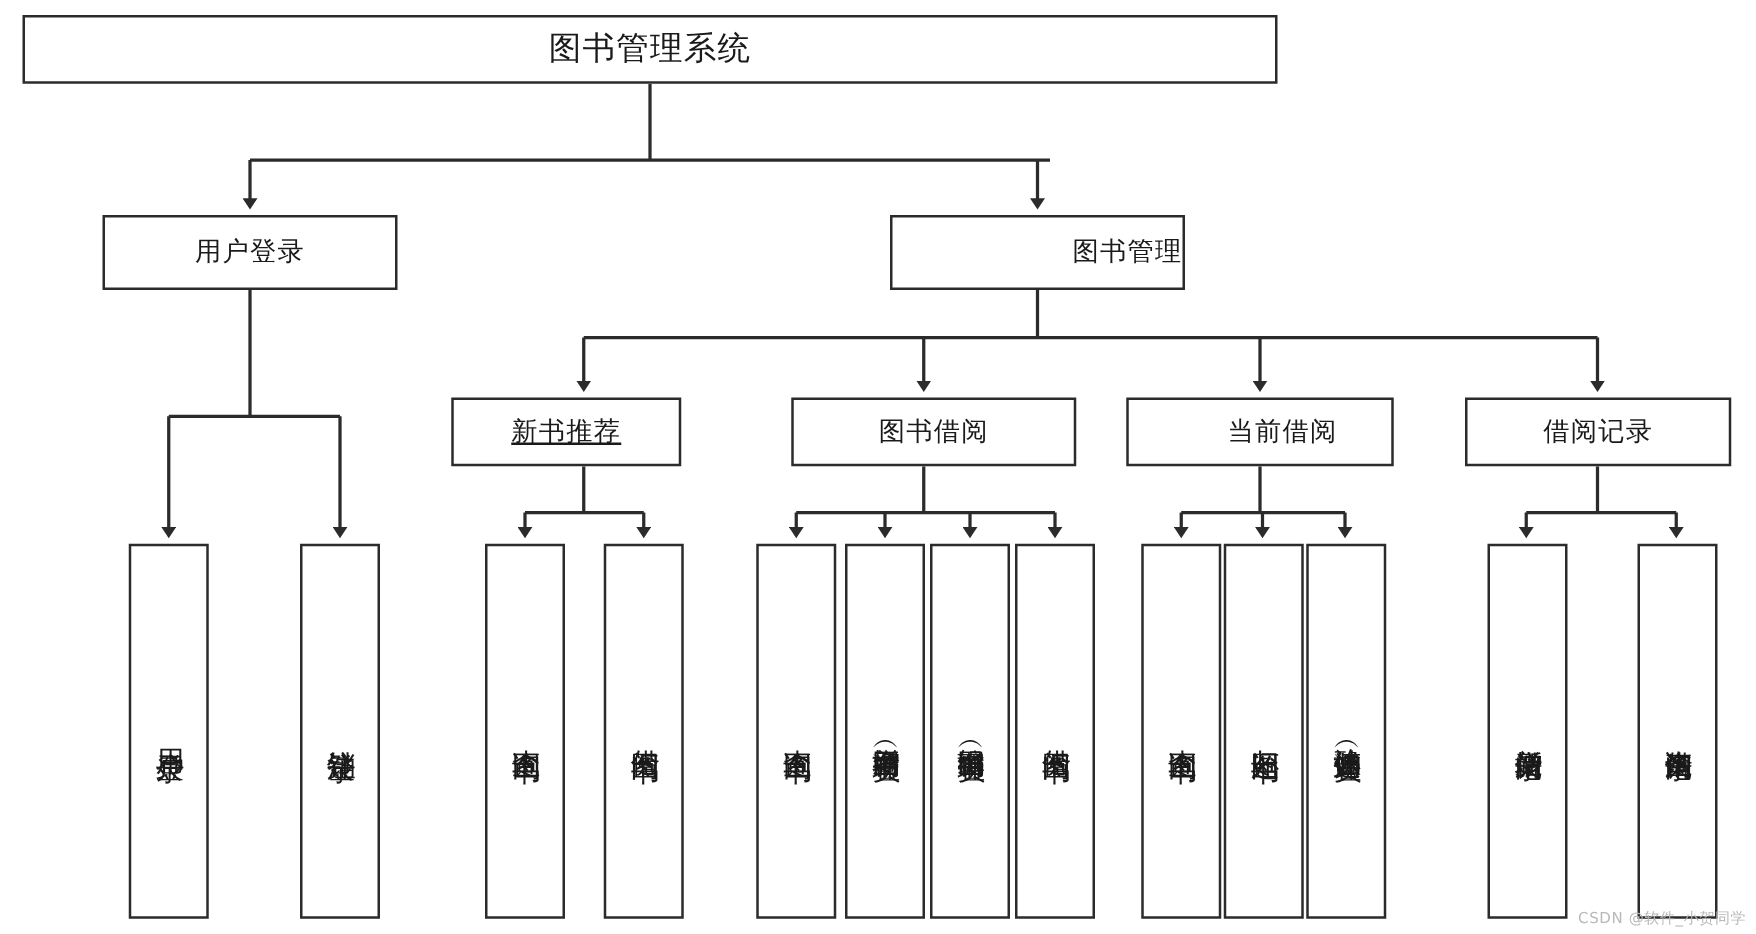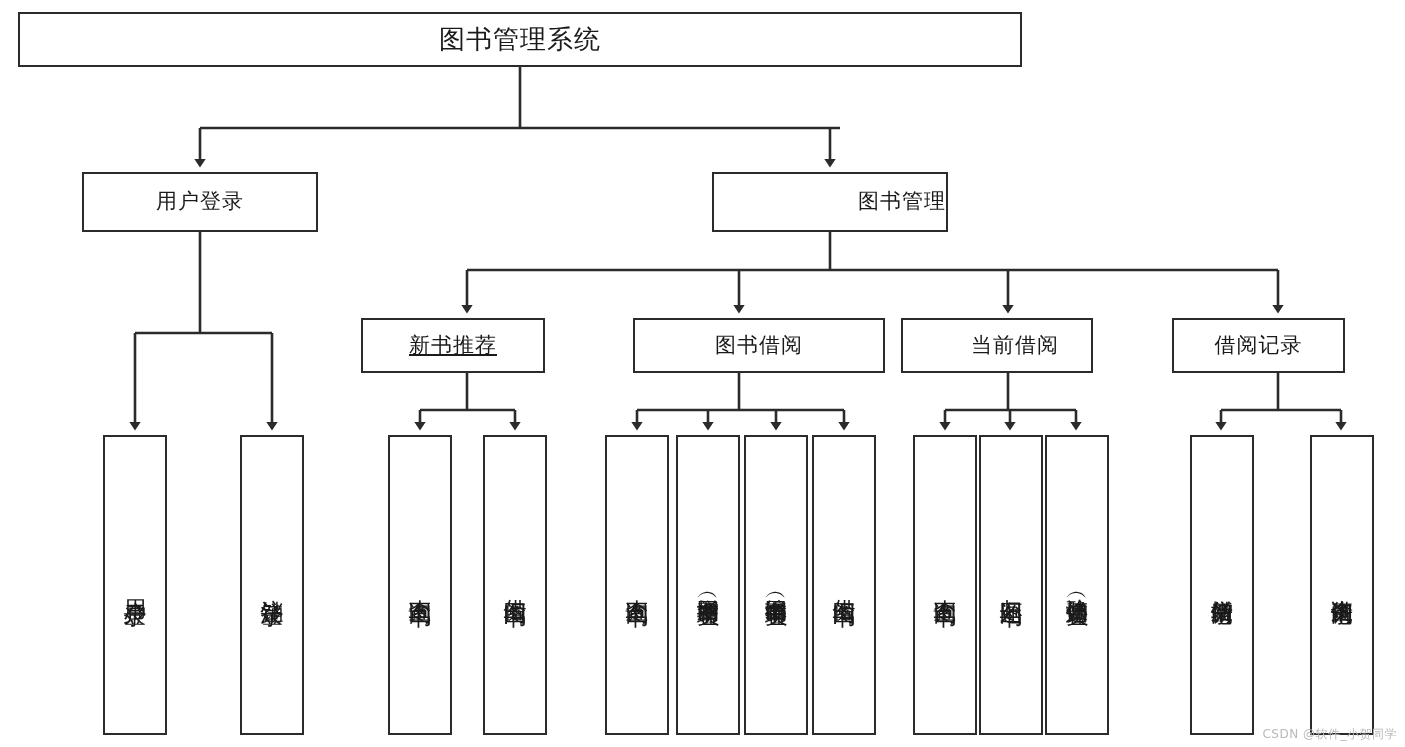--- a/index.html
+++ b/index.html
@@ -138,27 +138,27 @@
   <div class="node horiz" style="left:82px; top:172px; width:236px; height:60px;">
     <span class="label">用户登录</span>
   </div>
   <div class="node horiz" style="left:712px; top:172px; width:236px; height:60px;justify-content:flex-end;">
     <span class="label">图书管理</span>
   </div>
 
   <div class="node horiz" style="left:361px; top:318px; width:184px; height:55px;text-decoration:underline;">
     <span class="label">新书推荐</span>
   </div>
-  <div class="node horiz" style="left:633px; top:318px; width:252px; height:55px;">
+  <div class="node horiz" style="left:633px; top:318px; width:228px; height:55px;">
     <span class="label">图书借阅</span>
   </div>
-  <div class="node horiz" style="left:901px; top:318px; width:192px; height:55px;padding-left:36px;">
+  <div class="node horiz" style="left:901px; top:318px; width:214px; height:55px;padding-left:36px;">
     <span class="label">当前借阅</span>
   </div>
-  <div class="node horiz" style="left:1172px; top:318px; width:173px; height:55px;">
+  <div class="node horiz" style="left:1172px; top:318px; width:213px; height:55px;">
     <span class="label">借阅记录</span>
   </div>
 
   <div class="node vert" style="left:103px; top:435px; width:64px; height:300px;">
     <span class="label">用户登录</span>
   </div>
   <div class="node vert" style="left:240px; top:435px; width:64px; height:300px;">
     <span class="label">注销登录</span>
   </div>
 

